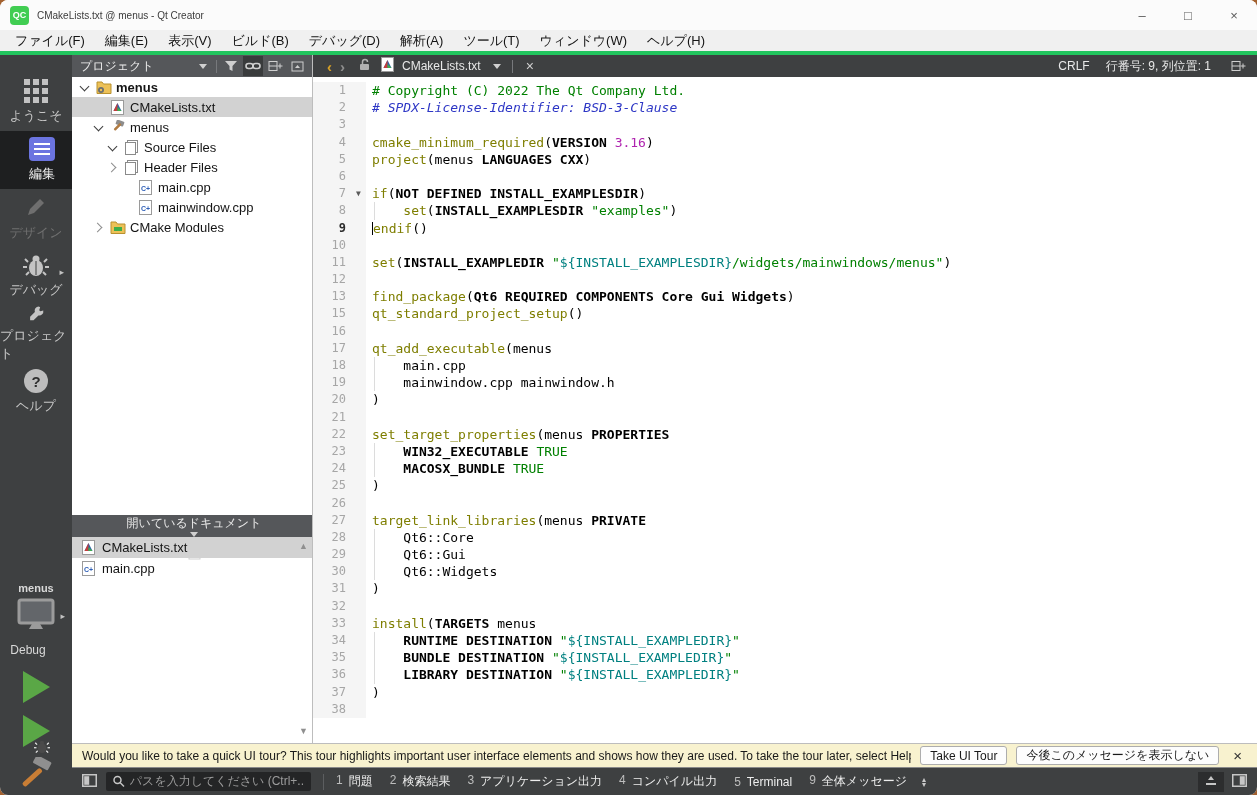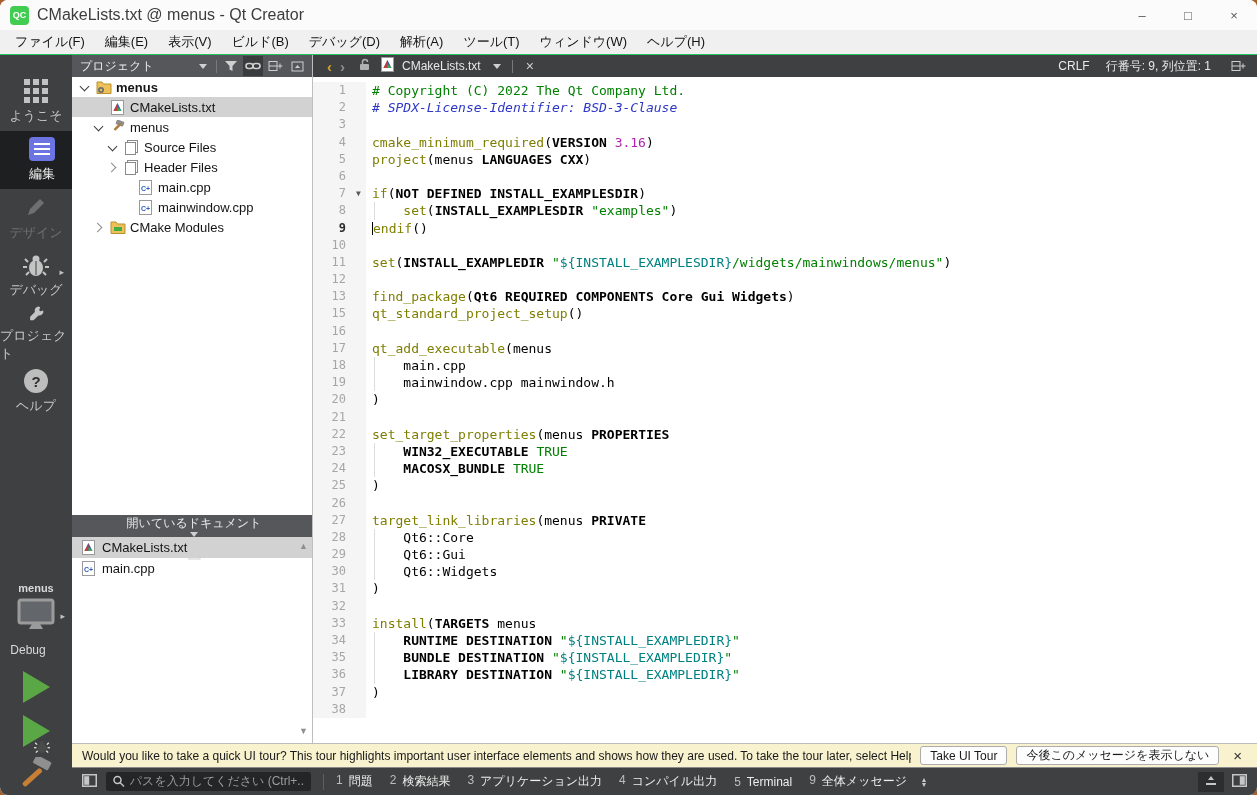--- a/index.html
+++ b/index.html
@@ -2,26 +2,26 @@
 <html><head>
 <meta charset="utf-8">
 <style>
   * { box-sizing: border-box; }
   body { margin:0; background:#a3612f; font-family:"Liberation Sans",sans-serif; }
   #win { position:relative; width:1257px; height:795px; background:#fff; border-radius:8px; overflow:hidden; }
 
   
   .titlebar { position:absolute; top:0; left:0; right:0; height:30px; background:#fbfbfb; display:flex; align-items:center; }
   .qc-logo { width:19px; height:19px; border-radius:4px; background:#41cd52; color:#fff; font-weight:bold; font-size:9px; display:flex; align-items:center; justify-content:center; margin:0 8px 0 10px; }
-  .title-text { font-size:16px; color:#3c3c3c; }
+  .title-text { font-size:10px; color:#3c3c3c; }
   .win-controls { margin-left:auto; display:flex; height:30px; }
   .win-btn { width:46px; display:flex; align-items:center; justify-content:center; color:#5a5a5a; font-size:13px; }
 
   
-  .menubar { position:absolute; top:30px; left:0; right:0; height:25px; background:#f0f0f0; border-bottom:1px solid #22c55e; display:flex; align-items:center; padding-left:5px; }
+  .menubar { position:absolute; top:30px; left:0; right:0; height:25px; background:#f0f0f0; border-bottom:4px solid #22c55e; display:flex; align-items:center; padding-left:5px; }
   .menu-item { padding:0 10px; font-size:13px; color:#141414; }
 
   
   .sidebar { position:absolute; left:0; top:55px; bottom:0; width:72px; background:#3e4041; }
   .modes { padding-top:18px; }
   .mode { height:58px; display:flex; flex-direction:column; align-items:center; justify-content:center; gap:4px; position:relative; }
   .mode.selected { background:#1e1f20;padding-left:12px; }
   .mode-label { font-size:13px; color:#c6c6c6; }
   .mode.selected .mode-label { color:#f0f0f0; }
   .mode.disabled .mode-label { color:#6f6f6f; }

